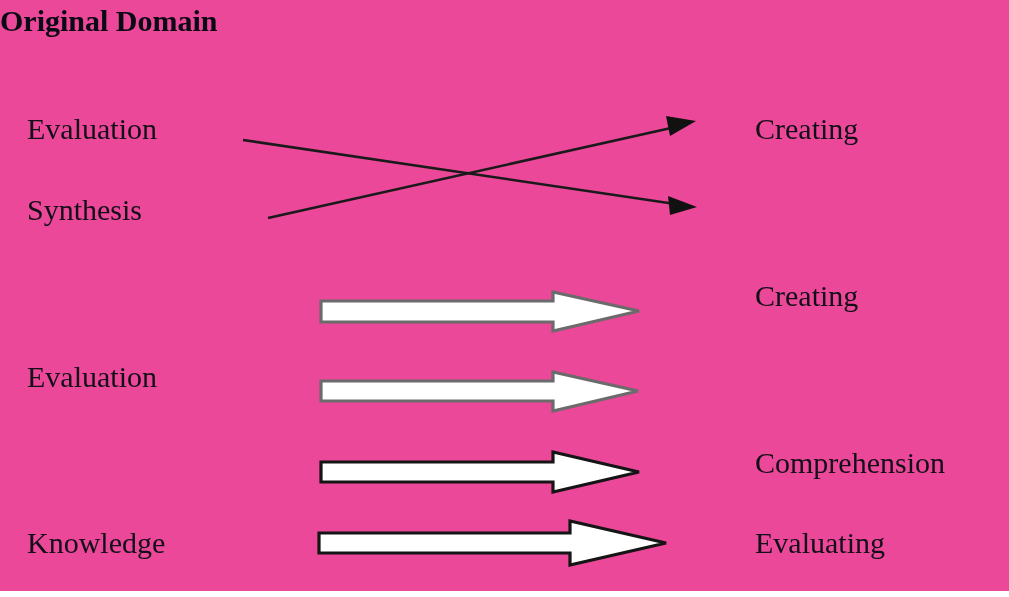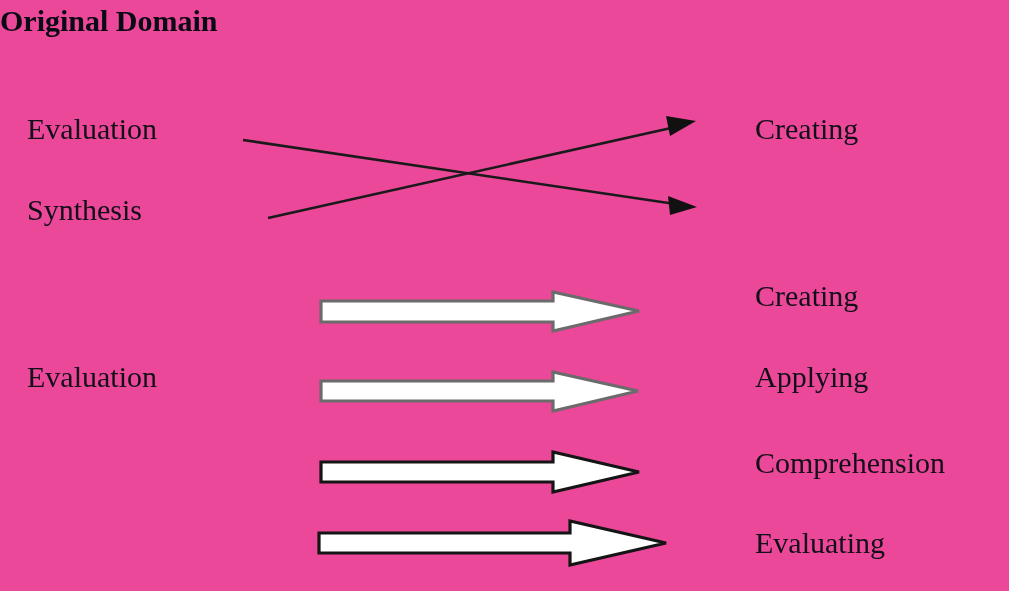--- a/index.html
+++ b/index.html
@@ -82,24 +82,24 @@
 <body>
 
 <div id="diagram">
 
   <div class="header" id="header-original">Original Domain</div>
 
 
   <div class="term col-left row-1">Evaluation</div>
   <div class="term col-left row-2">Synthesis</div>
   <div class="term col-left row-4">Evaluation</div>
+  <div class="term col-left row-6">Knowledge</div>
 
   <div class="term col-right row-1">Creating</div>
   <div class="term col-right row-3">Creating</div>
-  <div class="term col-right row-4">Applying</div>
   <div class="term col-right row-5">Comprehension</div>
   <div class="term col-right row-6">Evaluating</div>
 
   <svg id="arrow-layer" viewBox="0 0 1009 597" width="1009" height="597" xmlns="http://www.w3.org/2000/svg">
 
     <g>
       <line class="line-arrow" x1="243" y1="140" x2="682" y2="205"></line>
       <polygon class="line-arrow-head" points="697,207 668,196 670,215"></polygon>
     </g>
 

